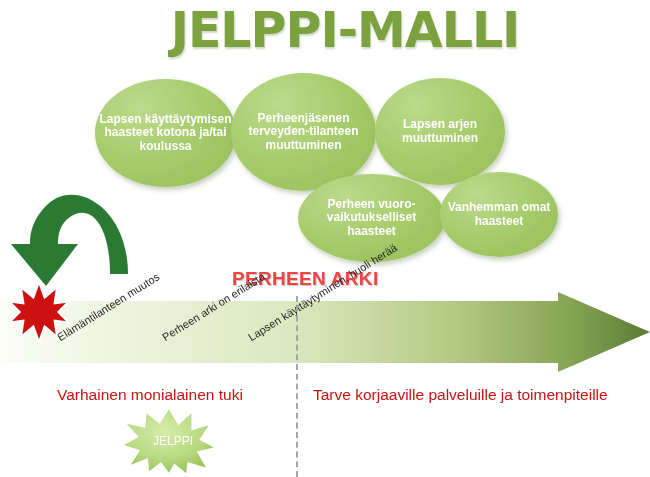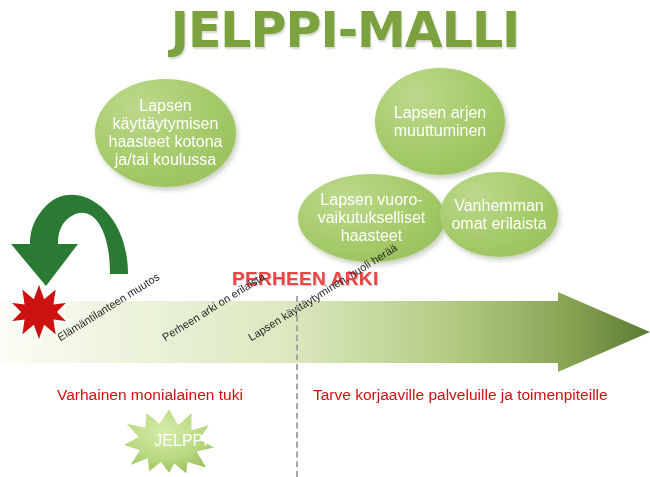--- a/index.html
+++ b/index.html
@@ -40,29 +40,30 @@
     position: absolute;
     border-radius: 50%;
     background: radial-gradient(ellipse at 32% 26%, #bdd98d 0%, #a7cc6d 46%, #94bd55 100%);
     box-shadow: 2px 3px 5px rgba(110,130,90,0.38);
     color: #ffffff;
     display: flex;
     align-items: center;
     justify-content: center;
     text-align: center;
     line-height: 1.12;
-    font-size: 16px;
+    font-size: 12px;
     padding: 4px;
     box-sizing: border-box;
+    font-weight: bold;
   }
   .bubble span { display: block; width: 100%; }
 
   #bubble-0 { left: 95px;  top: 79px;  width: 141px; height: 108px; }
   #bubble-1 { left: 231px; top: 73px;  width: 145px; height: 118px; }
-  #bubble-2 { left: 375px; top: 68px;  width: 130px; height: 107px; justify-content: flex-end; }
+  #bubble-2 { left: 375px; top: 78px;  width: 130px; height: 107px; justify-content: flex-end; }
   #bubble-3 { left: 164px; top: 180px; width: 141px; height: 78px;  }
   #bubble-4 { left: 298px; top: 174px; width: 147px; height: 88px;  }
   #bubble-5 { left: 440px; top: 172px; width: 118px; height: 85px;  }
 
   
   .curved-arrow {
     position: absolute;
     left: 2px;
     top: 162px;
     width: 132px;
@@ -106,27 +107,27 @@
   #stage-2 { left: 246px; top: 333px; }
 
   
   .burst {
     position: absolute;
   }
   #burst-red  { left: 4px;   top: 281px; width: 70px; height: 62px; }
   #burst-green{ left: 119px; top: 408px; width: 100px; height: 66px; }
   .burst-text {
     position: absolute;
-    left: 12px; top: 0;
+    left: 4px; top: 0;
     width: 100%; height: 100%;
     display: flex;
     align-items: center;
     justify-content: center;
     color: #ffffff;
-    font-size: 16px;
+    font-size: 12px;
     pointer-events: none;
   }
 
   
   .divider {
     position: absolute;
     left: 296px;
     top: 296px;
     width: 0;
     height: 181px;
@@ -146,28 +147,31 @@
 </head>
 <body>
 
 <div id="canvas">
 
   <div class="title">JELPPI-MALLI</div>
 
   <div id="bubble-0" class="bubble">
     <span>Lapsen käyttäytymisen haasteet kotona ja/tai koulussa</span>
   </div>
+  <div id="bubble-1" class="bubble">
+    <span>Perheenjäsenen terveyden-tilanteen muuttuminen</span>
+  </div>
   <div id="bubble-2" class="bubble">
     <span>Lapsen arjen muuttuminen</span>
   </div>
   <div id="bubble-4" class="bubble">
-    <span>Lapsen vuoro-vaikutukselliset haasteet</span>
+    <span>Perheen vuoro-vaikutukselliset haasteet</span>
   </div>
   <div id="bubble-5" class="bubble">
-    <span>Vanhemman omat erilaista</span>
+    <span>Vanhemman omat haasteet</span>
   </div>
 
   <svg class="curved-arrow" viewBox="0 0 132 128">
     <path d="M126 112 C126 46, 74 16, 46 42 C30 57, 28 72, 28 82 L9 82 L44 124 L76 82 L56 82 C56 72, 58 62, 68 55 C88 41, 108 62, 108 112 Z" fill="#2a7a34"></path>
   </svg>
 
   <svg class="arrow-band" viewBox="0 0 650 80" preserveAspectRatio="none">
     <defs>
       <linearGradient id="bandGrad" x1="0" y1="0" x2="1" y2="0">
         <stop offset="0%" stop-color="#fbfdf6"></stop>

